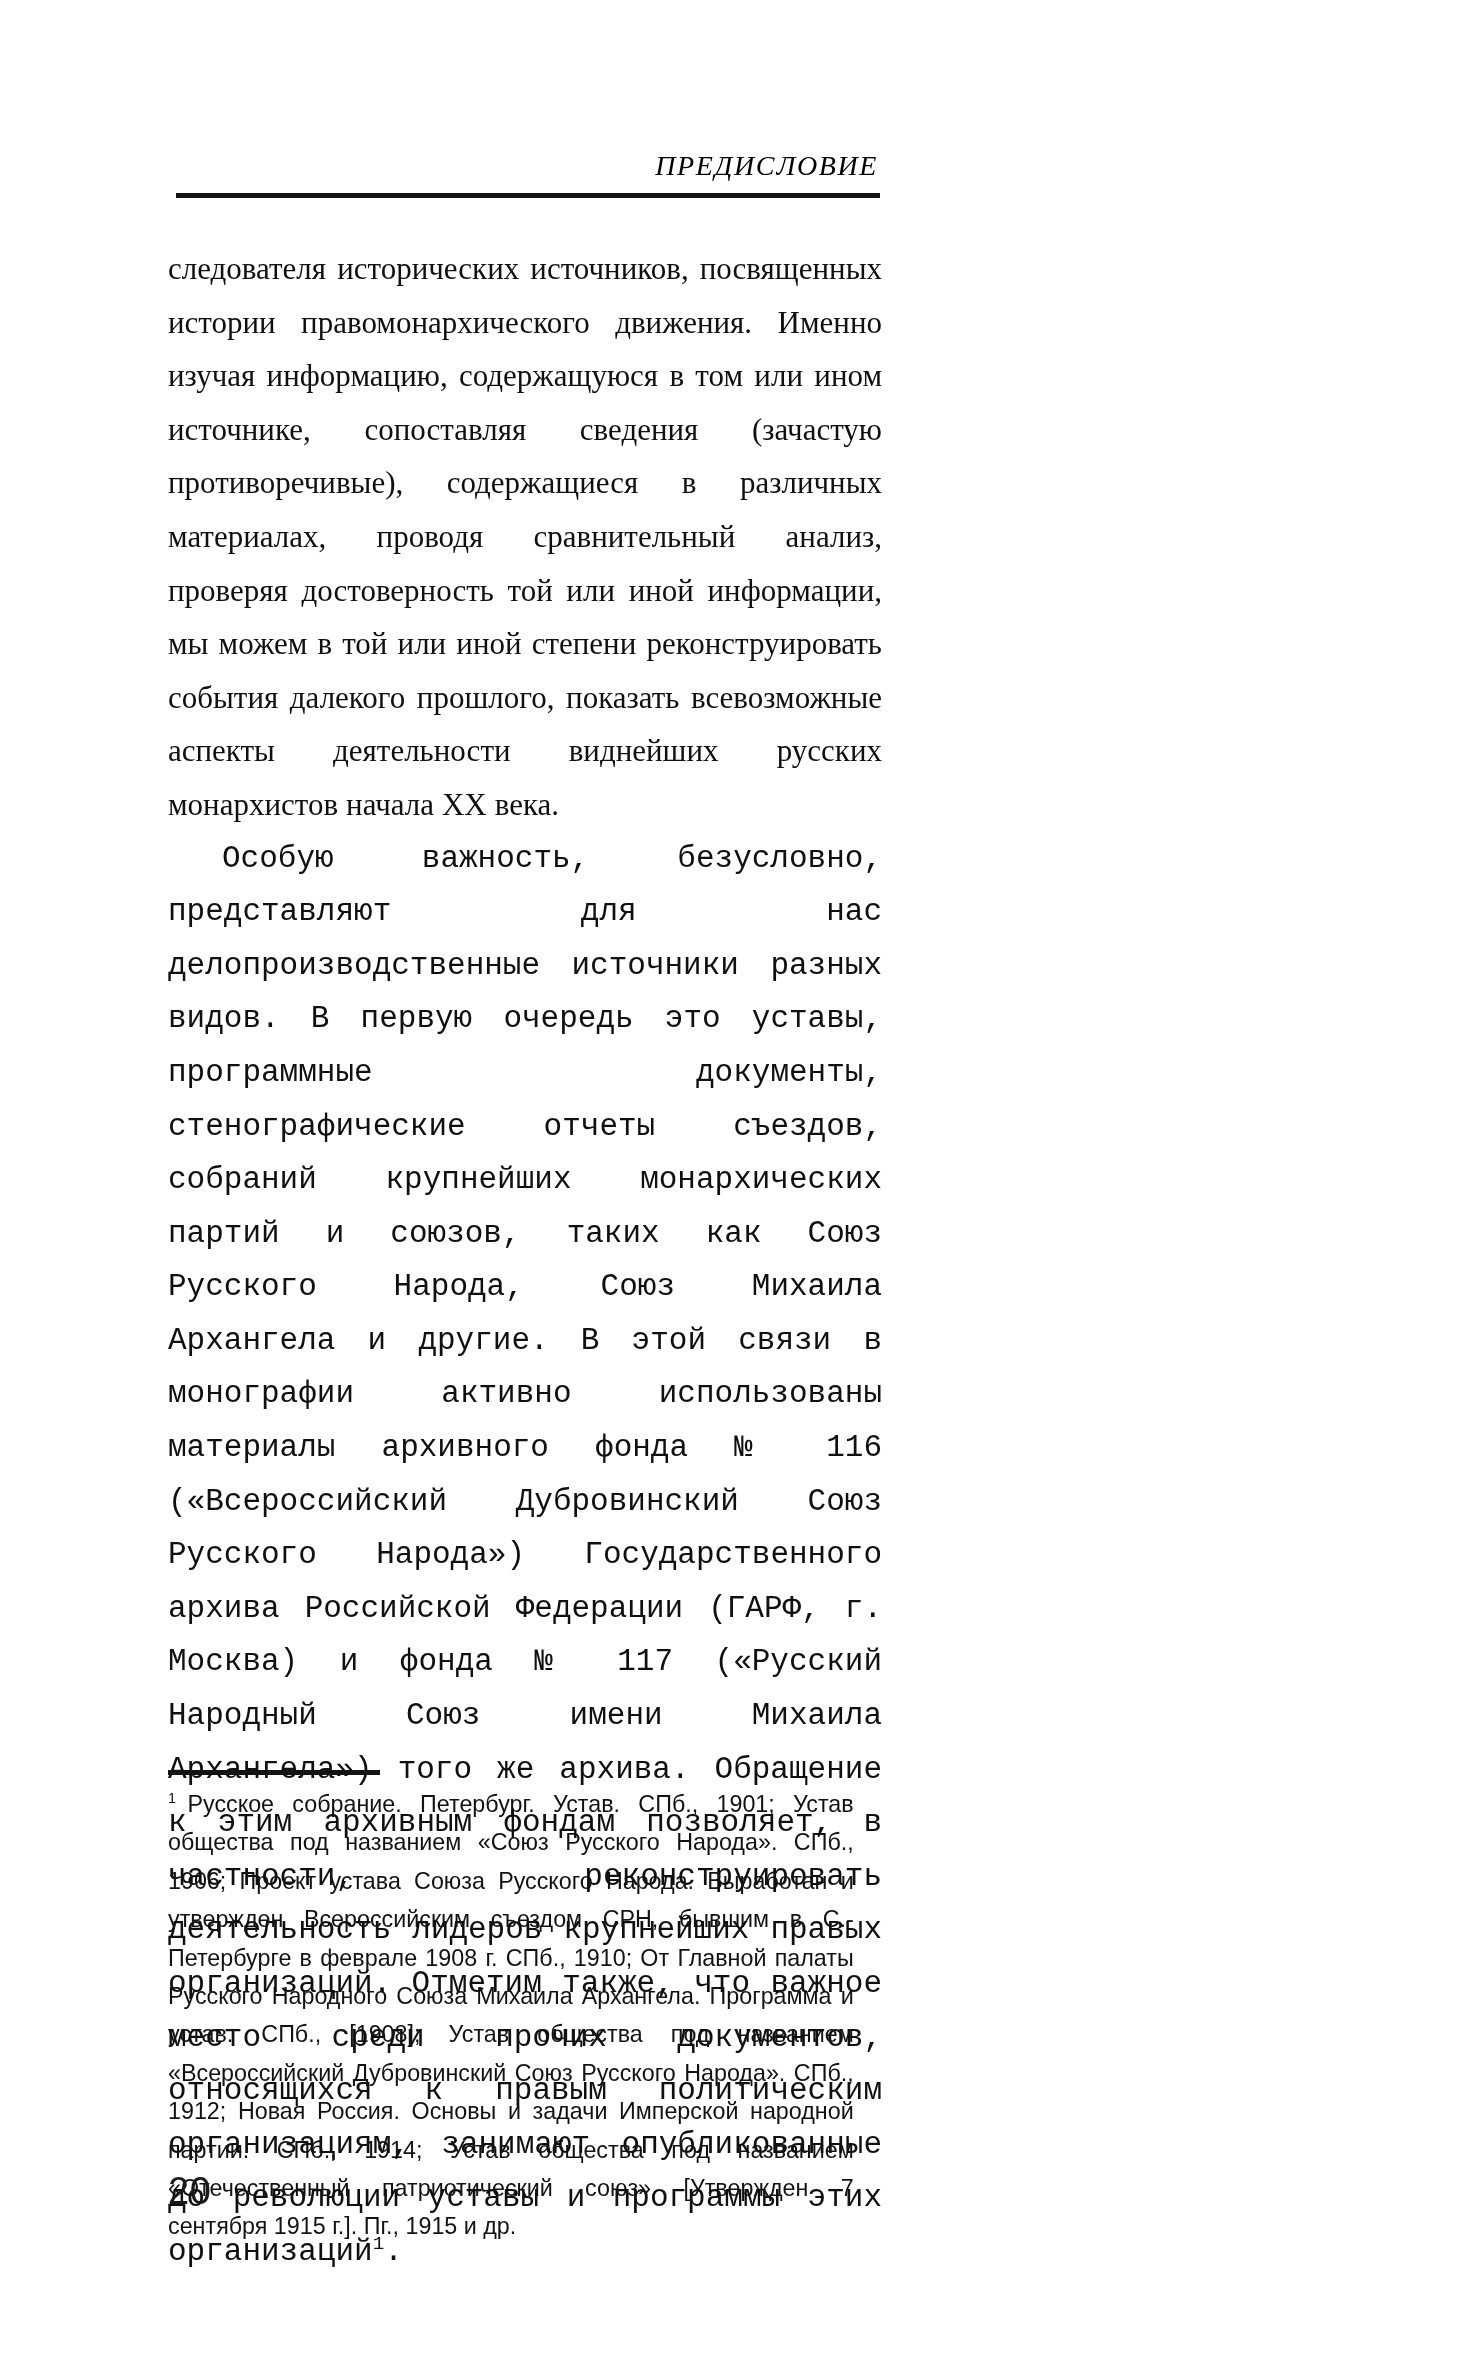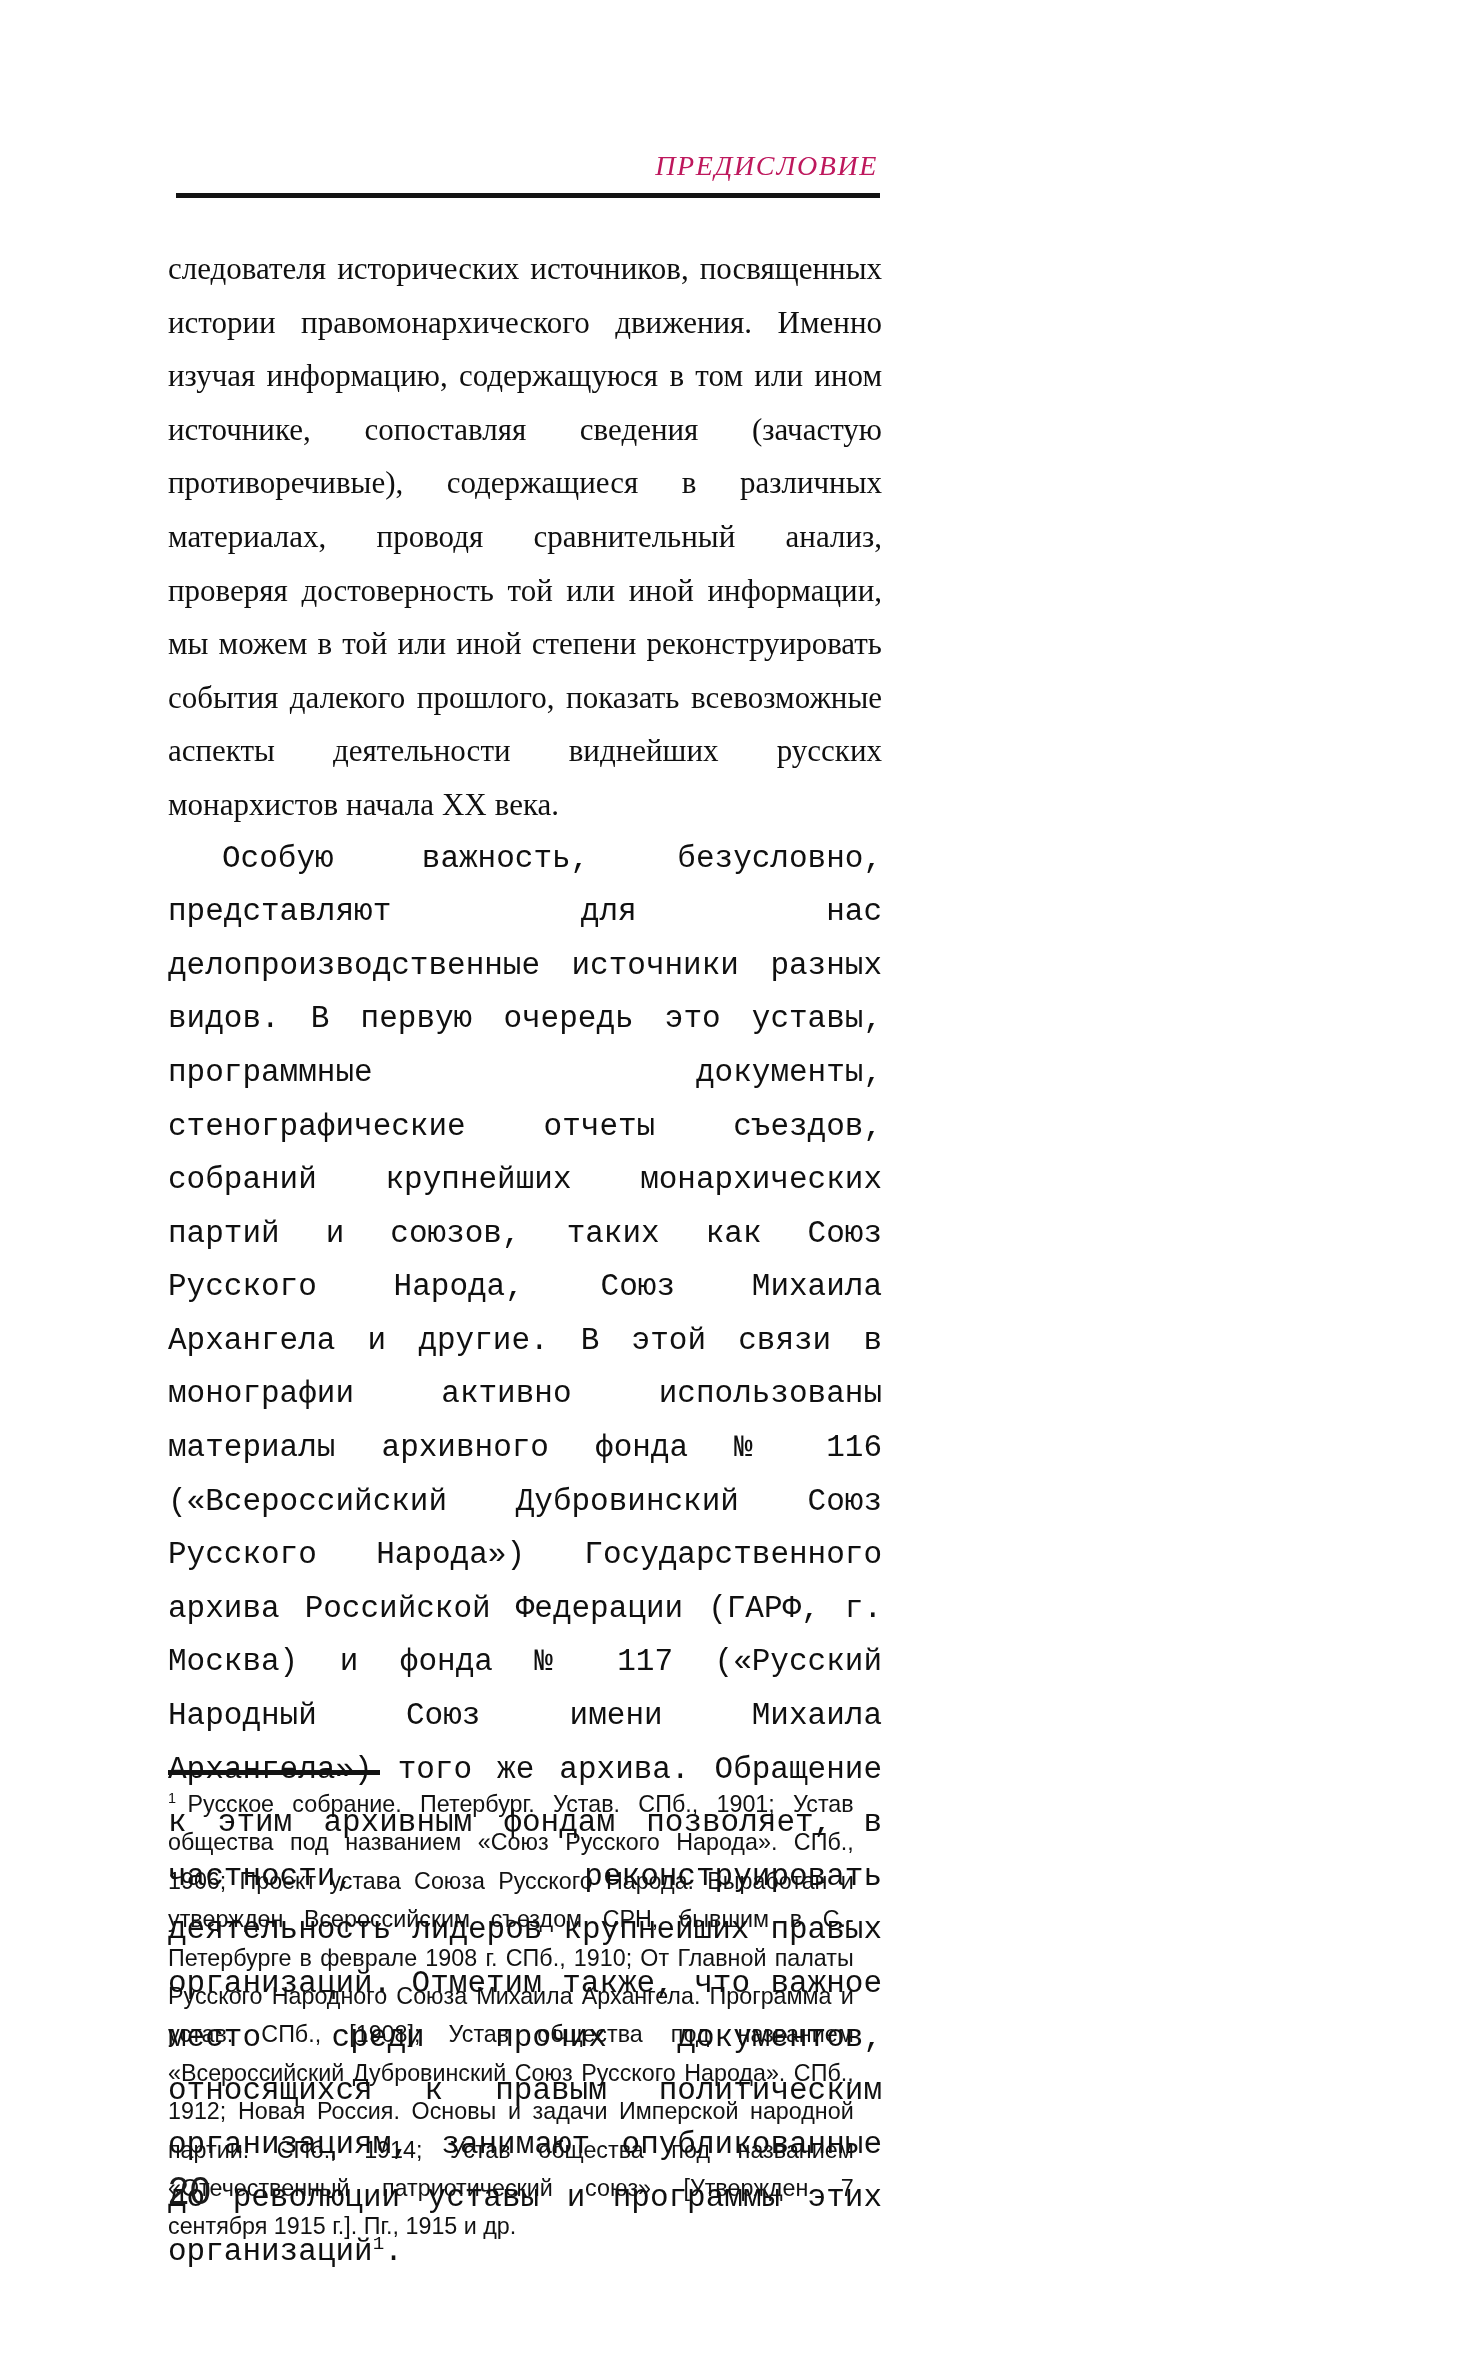--- a/index.html
+++ b/index.html
@@ -34,21 +34,21 @@
     position: absolute;
     left: 0;
     top: 152px;
     width: 878px;
     text-align: right;
     font-family: "Liberation Serif", "DejaVu Serif", serif;
     font-style: italic;
     font-weight: 400;
     font-size: 28px;
     letter-spacing: 1.6px;
-    color: #be185d;
+    color: #000000;
     line-height: 1;
   }
   .head-rule {
     position: absolute;
     left: 176px;
     top: 193px;
     width: 704px;
     height: 5px;
     background: #131313;
   }

